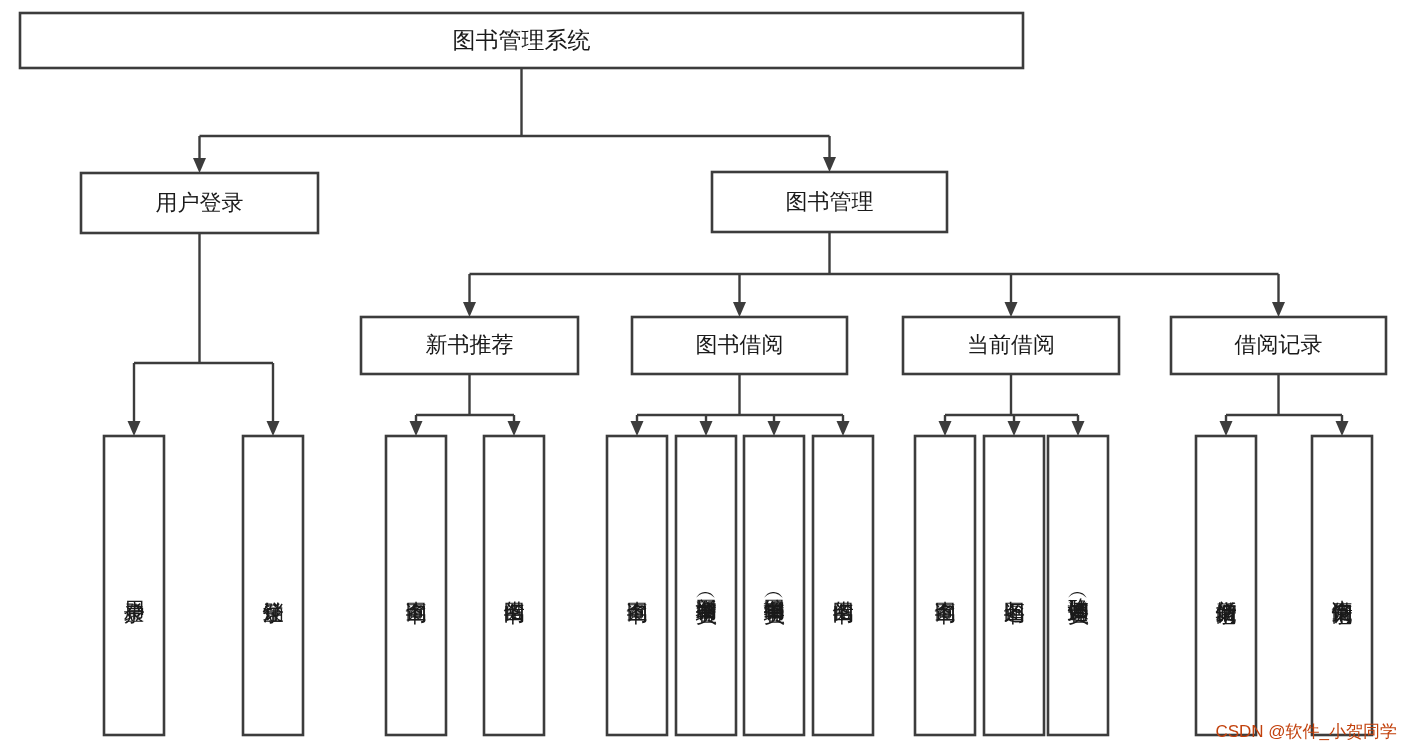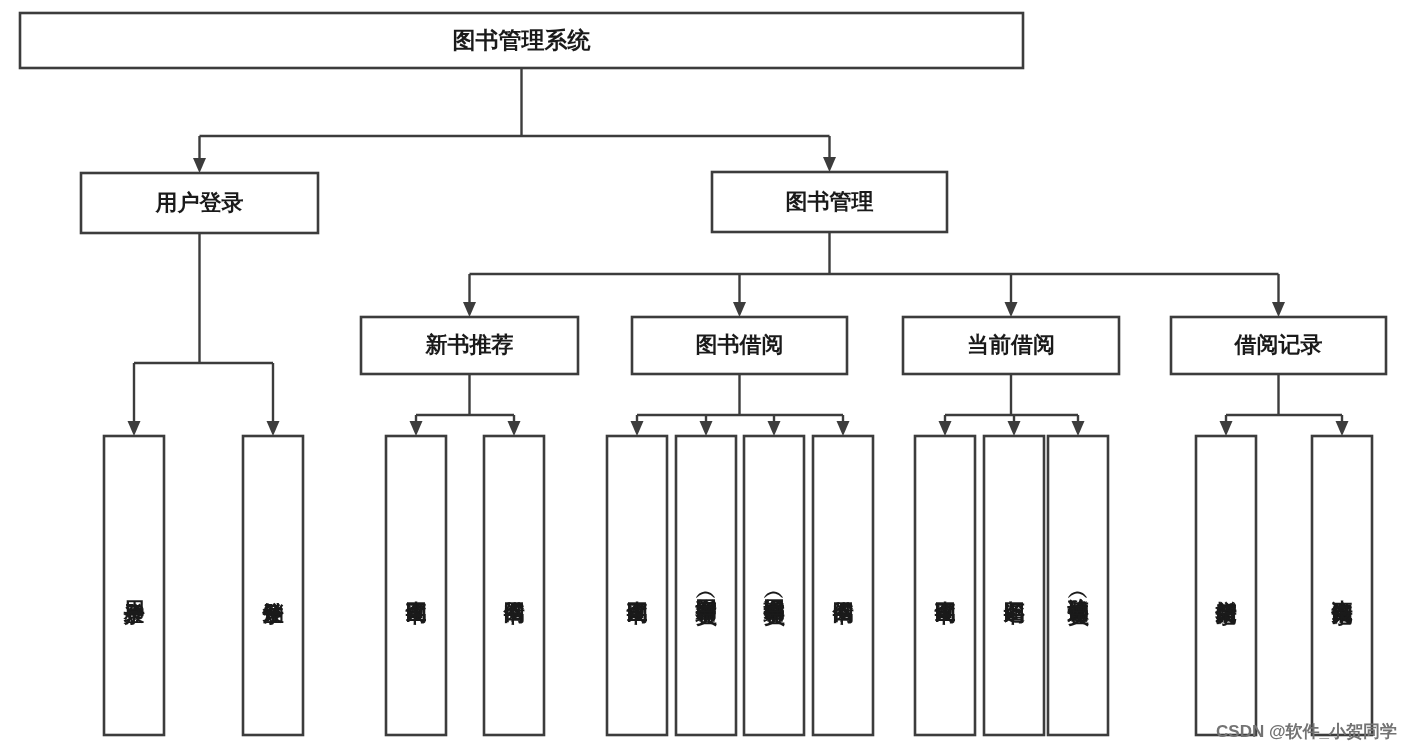--- a/index.html
+++ b/index.html
@@ -12,21 +12,20 @@
     width: 1405px;
     height: 747px;
     font-family: "Liberation Sans", "DejaVu Sans", sans-serif;
     overflow: hidden;
     position: relative;
   }
   #diagram-root {
     position: relative;
     width: 1405px;
     height: 747px;
-    font-weight: bold;
   }
   svg#tree-svg {
     position: absolute;
     left: 0;
     top: 0;
     width: 1405px;
     height: 747px;
     display: block;
   }
   .node-box {
@@ -76,21 +75,21 @@
     letter-spacing: 1px;
     white-space: nowrap;
     text-align: center;
   }
   .watermark {
     position: absolute;
     right: 8px;
     bottom: 4px;
     font-family: "Liberation Sans", "DejaVu Sans", sans-serif;
     font-size: 17px;
-    color: #737373;
+    color: #c2410c;
     white-space: nowrap;
     user-select: none;
   }
 </style>
 </head>
 <body>
 
 <div id="diagram-root">
 
   <svg id="tree-svg" viewBox="0 0 1405 747">

